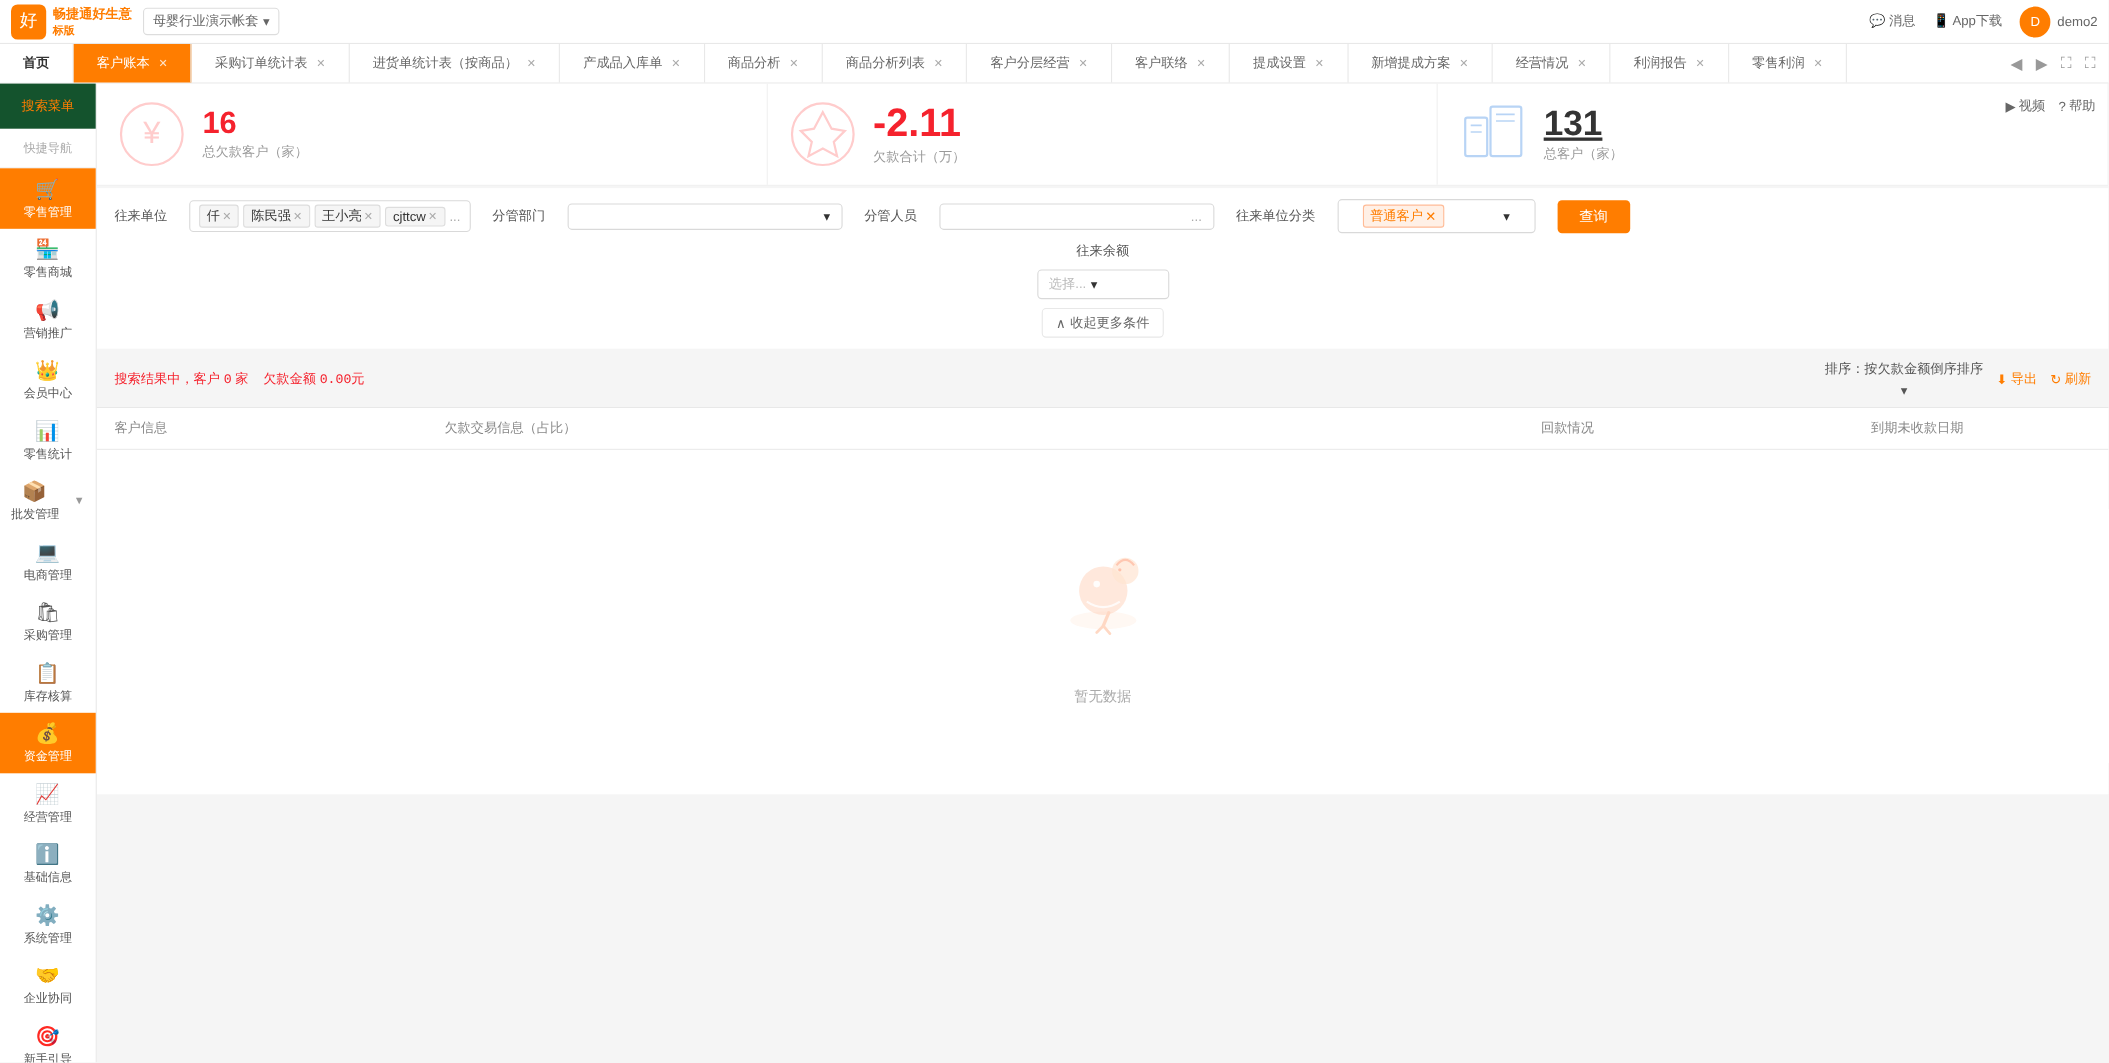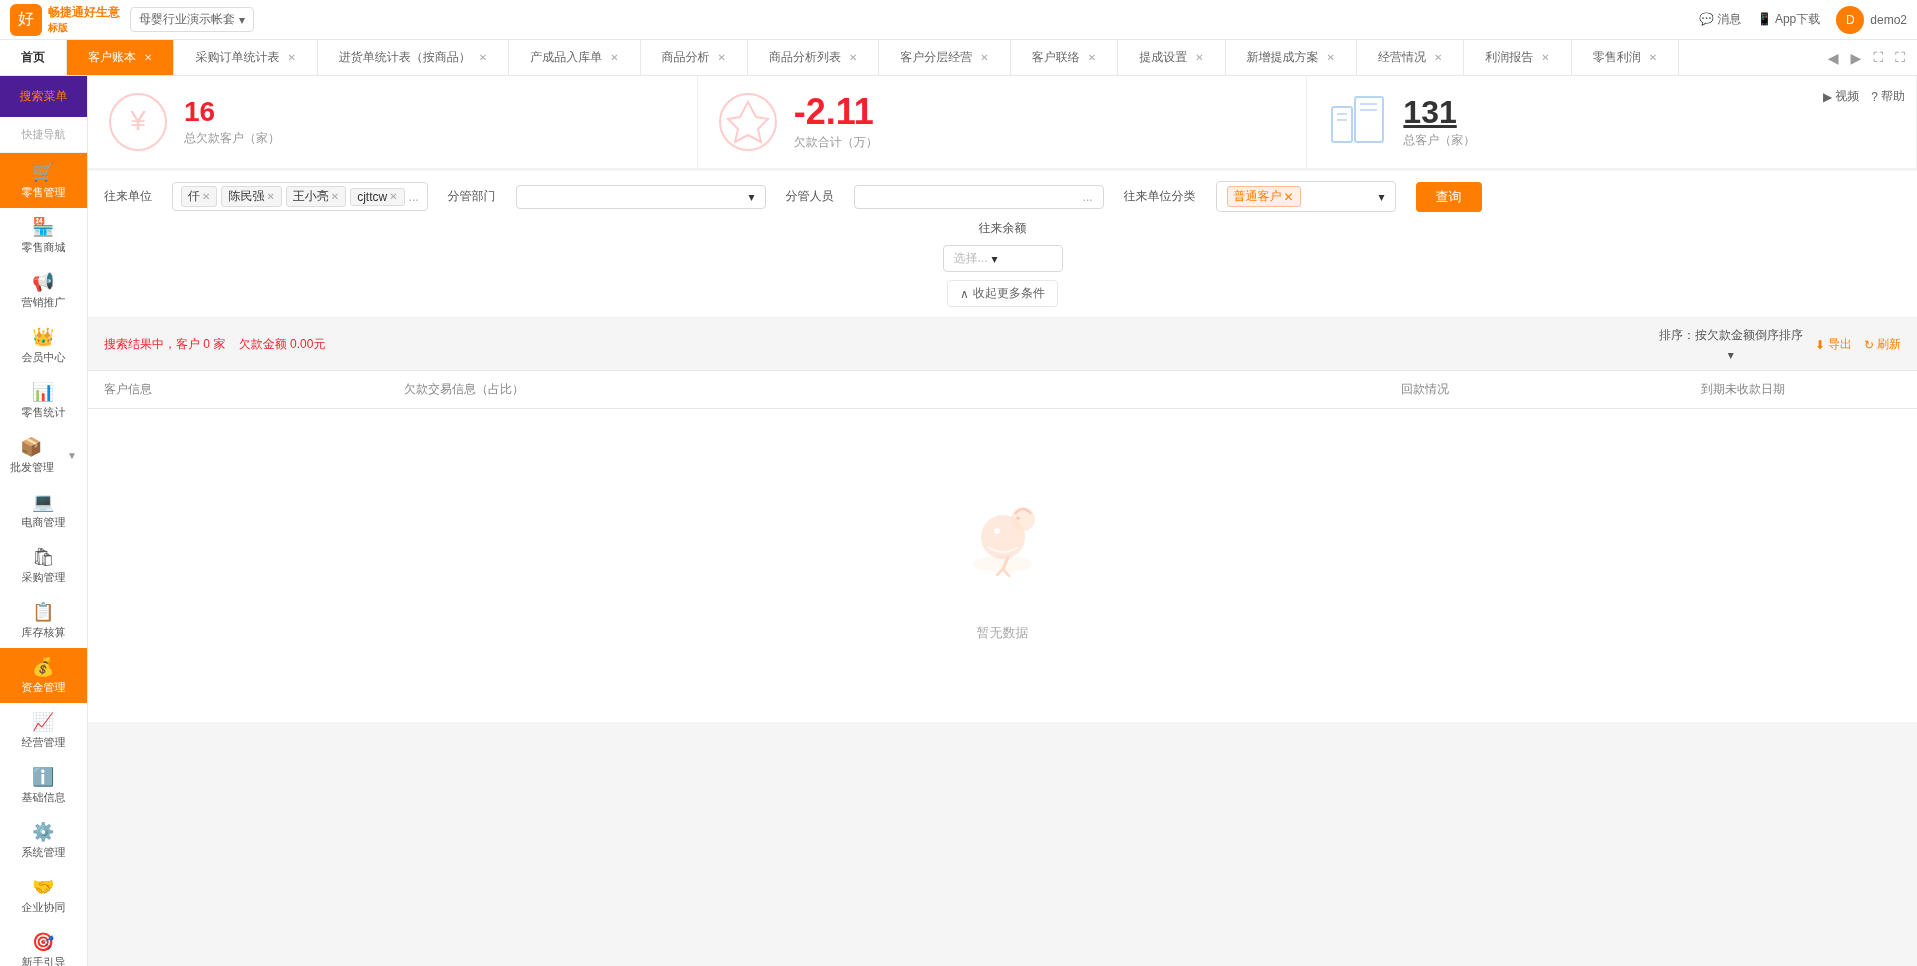--- a/index.html
+++ b/index.html
@@ -34,21 +34,21 @@
     .nav-tab .close-x { margin-left: 4px; color: #aaa; font-size: 10px; }
     .nav-tab.active .close-x { color: rgba(255,255,255,0.8); }
     .nav-controls { display: flex; align-items: center; margin-left: auto; padding: 0 8px; gap: 4px; }
     .nav-ctrl-btn { font-size: 14px; color: #999; cursor: pointer; padding: 2px 4px; }
 
     
     .main-layout { display: flex; height: calc(966px - 76px); }
 
     
     .sidebar { width: 88px; background: #fff; border-right: 1px solid #e8e8e8; display: flex; flex-direction: column; }
-    .sidebar-search { padding: 8px; background: #4c1d95; }
+    .sidebar-search { padding: 8px; background: #14532d; }
     .sidebar-search-btn { width: 100%; text-align: center; font-size: 12px; color: #ff7d00; cursor: pointer; padding: 4px; }
     .sidebar-quick-nav { padding: 6px 0; border-bottom: 1px solid #f0f0f0; }
     .sidebar-quick-nav-label { font-size: 11px; color: #aaa; text-align: center; padding: 4px; }
     .sidebar-item {
       display: flex; flex-direction: column; align-items: center; justify-content: center;
       padding: 8px 4px; cursor: pointer; color: #555; font-size: 12px; gap: 2px;
     }
     .sidebar-item.active { background: #ff7d00; color: #fff; }
     .sidebar-item .si-icon { font-size: 18px; }
     .sidebar-item .si-label { font-size: 11px; text-align: right; }
@@ -75,31 +75,31 @@
     
     .filter-area { background: #fff; padding: 10px 16px; margin-bottom: 2px; }
     .filter-row { display: flex; align-items: center; flex-wrap: wrap; gap: 20px; margin-bottom: 8px; }
     .filter-label { font-size: 12px; color: #555; white-space: nowrap; }
     .filter-tags { display: flex; align-items: center; gap: 4px; flex-wrap: wrap; border: 1px solid #d9d9d9; padding: 3px 8px; border-radius: 4px; min-width: 200px; }
     .filter-tag { display: flex; align-items: center; gap: 2px; background: #f5f5f5; border: 1px solid #ddd; border-radius: 3px; padding: 1px 6px; font-size: 12px; }
     .filter-tag .t-close { color: #aaa; cursor: pointer; font-size: 10px; }
     .filter-more { color: #aaa; font-size: 12px; cursor: pointer; }
     .filter-select { display: flex; align-items: center; border: 1px solid #d9d9d9; border-radius: 4px; padding: 4px 10px; font-size: 12px; color: #333; gap: 4px; cursor: pointer; min-width: 150px; }
     .filter-select-wide { min-width: 250px; }
-    .filter-class-select { display: flex; align-items: center; border: 1px solid #d9d9d9; border-radius: 4px; padding: 4px 10px; font-size: 12px; gap: 4px; cursor: pointer; min-width: 180px; }
+    .filter-class-select { display: flex; align-items: center; border: 1px solid #d9d9d9; border-radius: 4px; padding: 4px 22px; font-size: 12px; gap: 4px; cursor: pointer; min-width: 180px; }
     .filter-class-tag { background: #fff0e6; border: 1px solid #ffbb96; color: #ff7d00; border-radius: 3px; padding: 1px 6px; font-size: 12px; display: flex; align-items: center; gap: 2px; }
     .query-btn { background: #ff7d00; color: #fff; border: none; padding: 6px 20px; border-radius: 4px; font-size: 13px; cursor: pointer; }
     .filter-row2 { display: flex; align-items: center; gap: 8px; flex-direction: column; }
     .filter-select-sm { display: flex; align-items: center; border: 1px solid #d9d9d9; border-radius: 4px; padding: 4px 10px; font-size: 12px; gap: 4px; cursor: pointer; min-width: 120px; }
     .collapse-btn { display: flex; align-items: center; gap: 4px; color: #666; font-size: 12px; cursor: pointer; padding: 4px 12px; border: 1px solid #e8e8e8; border-radius: 4px; background: #fff; }
 
     
     .search-result-bar { display: flex; align-items: center; justify-content: space-between; padding: 8px 16px; background: #f5f5f5; border-bottom: 1px solid #e8e8e8; }
     .result-info { font-size: 12px; color: #555; }
-    .result-info span { color: #f5222d; }
+    .result-info span { color: #f5222d; font-family: Liberation Mono, monospace; }
     .result-actions { display: flex; align-items: center; gap: 12px; font-size: 12px; color: #555; }
     .sort-select { display: flex; align-items: center; gap: 4px; cursor: pointer; flex-direction: column; }
     .action-link { display: flex; align-items: center; gap: 3px; cursor: pointer; color: #ff7d00; }
 
     
     .data-table { background: #fff; }
     .table-header { display: flex; padding: 10px 16px; border-bottom: 1px solid #e8e8e8; background: #fff; }
     .table-col { font-size: 12px; color: #888; font-weight: 500; }
     .table-col-1 { width: 300px; }
     .table-col-2 { flex: 1; }

